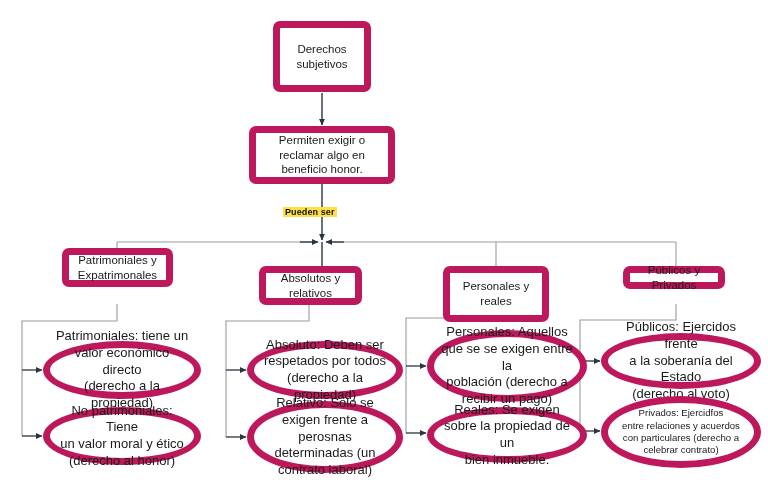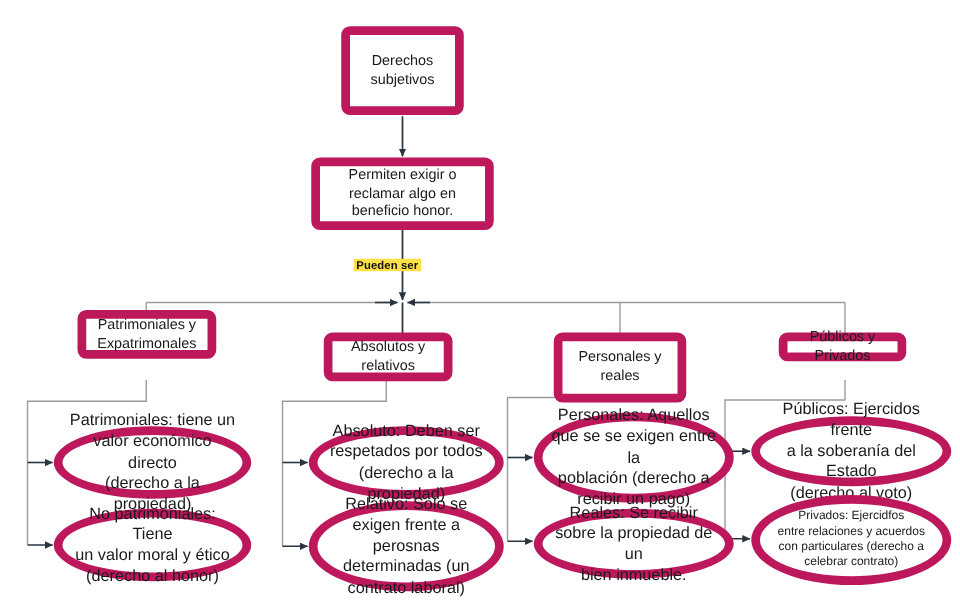--- a/index.html
+++ b/index.html
@@ -201,21 +201,21 @@
   </div>
 
   <div class="node ellipse" style="left:427px; top:330px; width:160px; height:72px;">
     <span class="txt">Personales: Aquellos
 que se se exigen entre la
 población (derecho a
 recibir un pago)</span>
   </div>
 
   <div class="node ellipse" style="left:427px; top:407px; width:160px; height:56px;">
-    <span class="txt">Reales: Se recibir
+    <span class="txt">Reales: Se exigen
 sobre la propiedad de un
 bien inmueble.</span>
   </div>
 
   <div class="node ellipse" style="left:601px; top:333px; width:160px; height:56px;">
     <span class="txt">Públicos: Ejercidos frente
 a la soberanía del Estado
 (derecho al voto)</span>
   </div>
 

